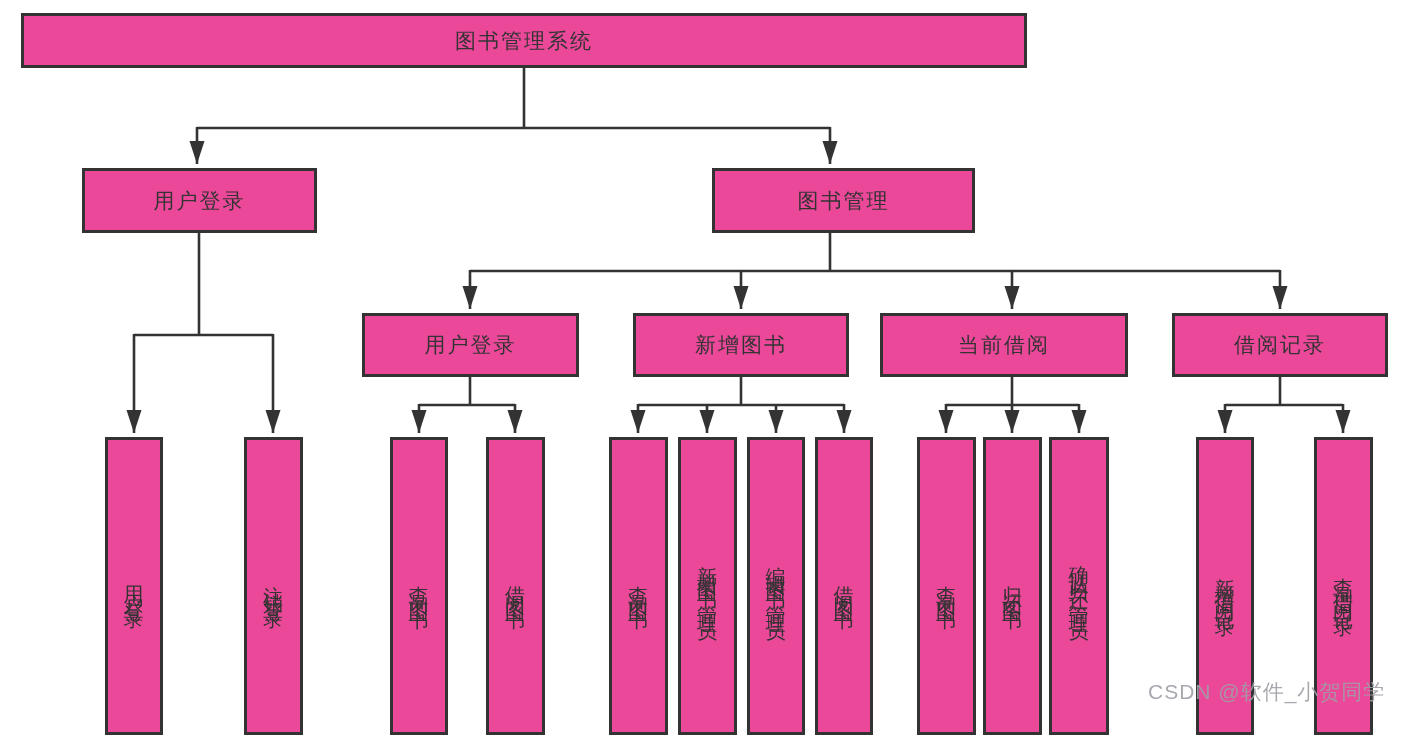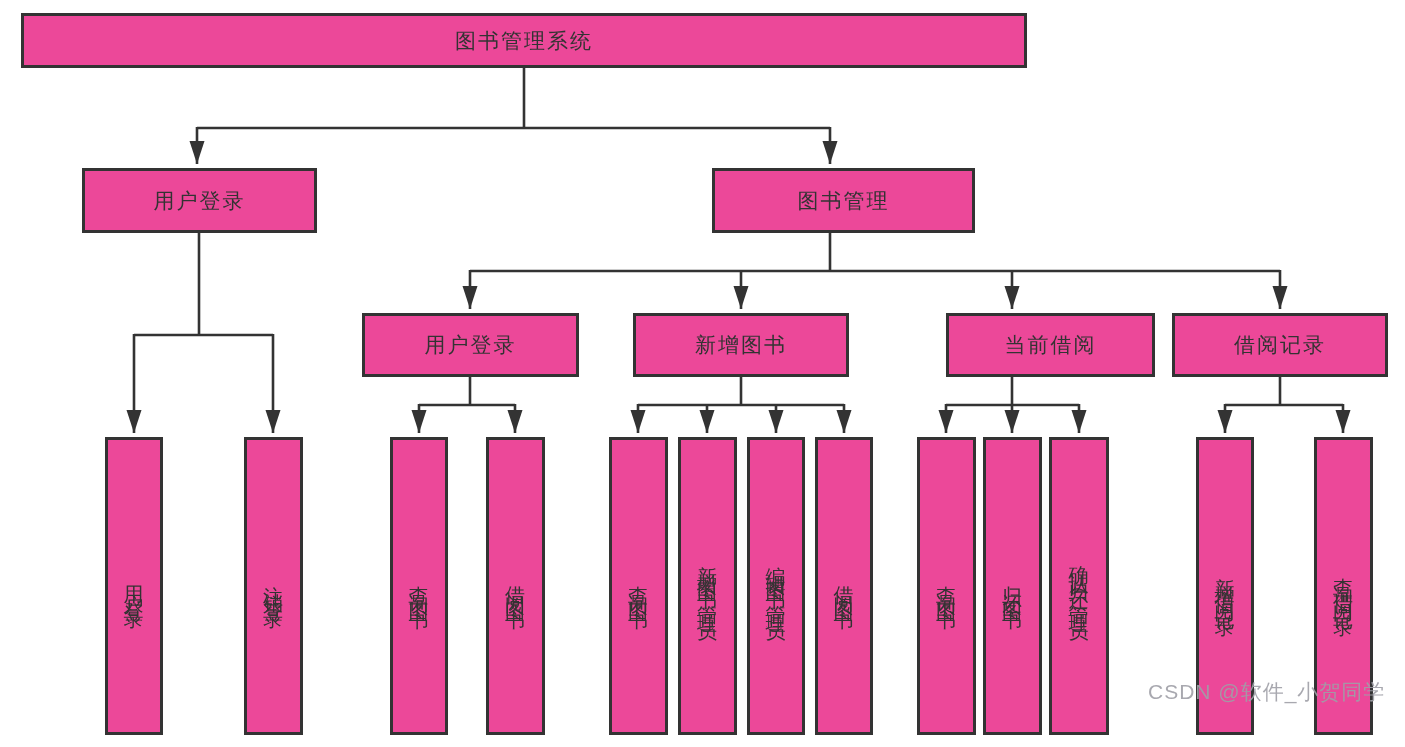--- a/index.html
+++ b/index.html
@@ -117,21 +117,21 @@
   <div class="node h" style="left:712px; top:168px; width:263px; height:65px;">
     <span>图书管理</span>
   </div>
 
   <div class="node h" style="left:362px; top:313px; width:217px; height:64px;">
     <span>用户登录</span>
   </div>
   <div class="node h" style="left:633px; top:313px; width:216px; height:64px;">
     <span>新增图书</span>
   </div>
-  <div class="node h" style="left:946px; top:313px; width:209px; height:64px;">
+  <div class="node h" style="left:880px; top:313px; width:248px; height:64px;">
     <span>当前借阅</span>
   </div>
   <div class="node h" style="left:1172px; top:313px; width:216px; height:64px;">
     <span>借阅记录</span>
   </div>
 
   <div class="node v" style="left:105px; width:58px;">
     <span>用户登录</span>
   </div>
   <div class="node v" style="left:244px; width:59px;">

